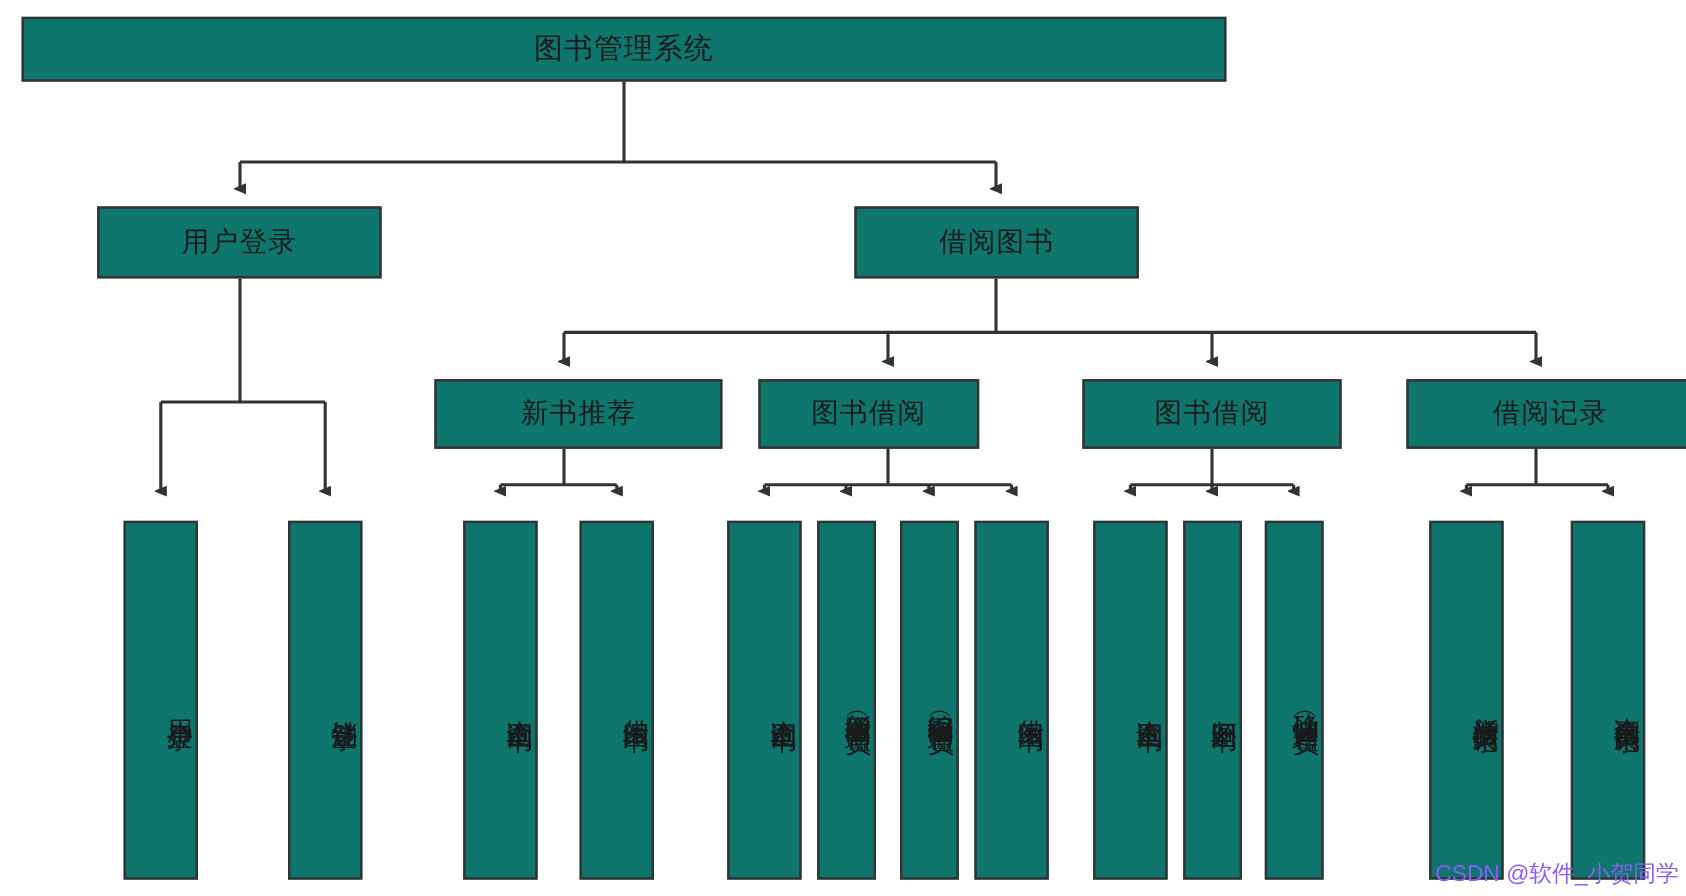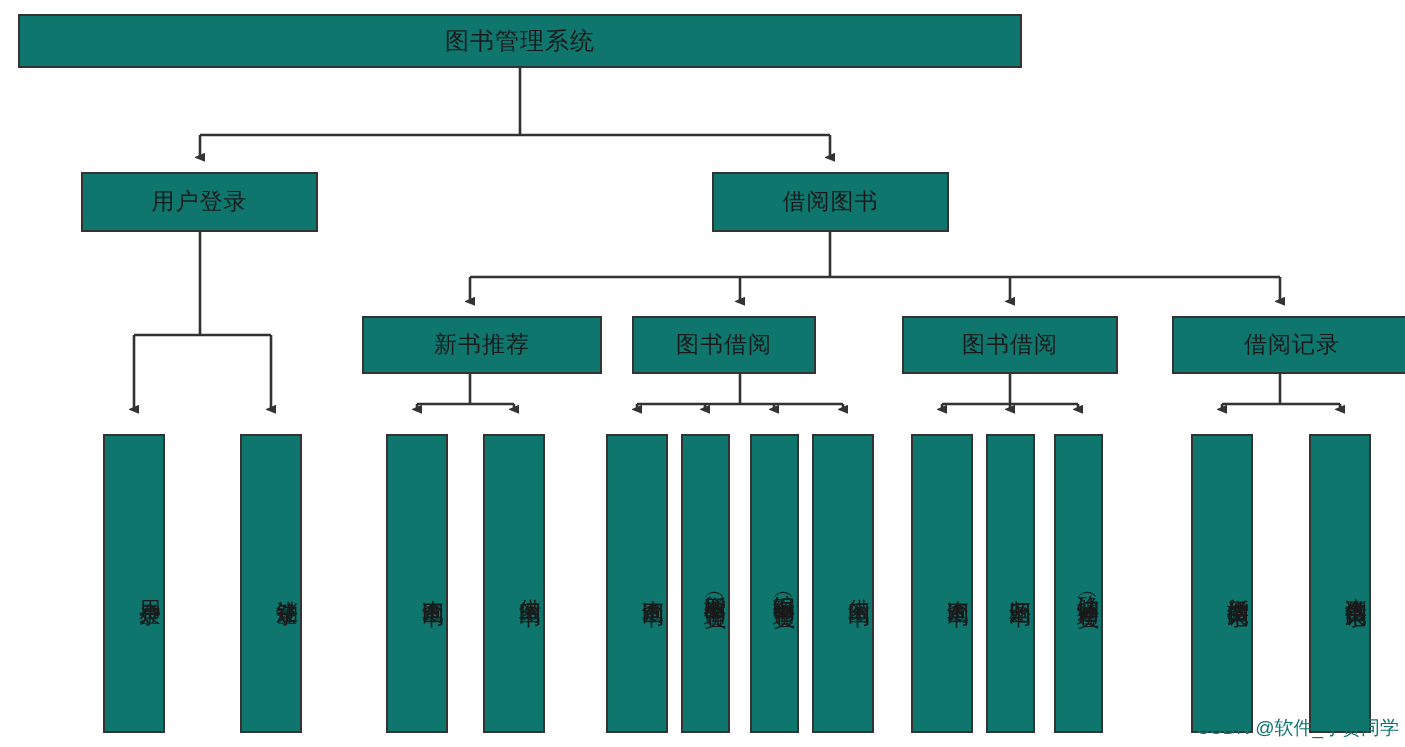--- a/index.html
+++ b/index.html
@@ -58,21 +58,21 @@
     display: block;
   }
   .node.root {
     font-size: 24px;
   }
   .watermark {
     position: absolute;
     right: 6px;
     bottom: 6px;
     font-size: 19px;
-    color: #0f766e;
+    color: #8b5cf6;
     z-index: 5;
     white-space: nowrap;
     font-family: "Liberation Sans", "DejaVu Sans", sans-serif;
   }
 </style>
 </head>
 <body>
 
 <div id="canvas">
 

